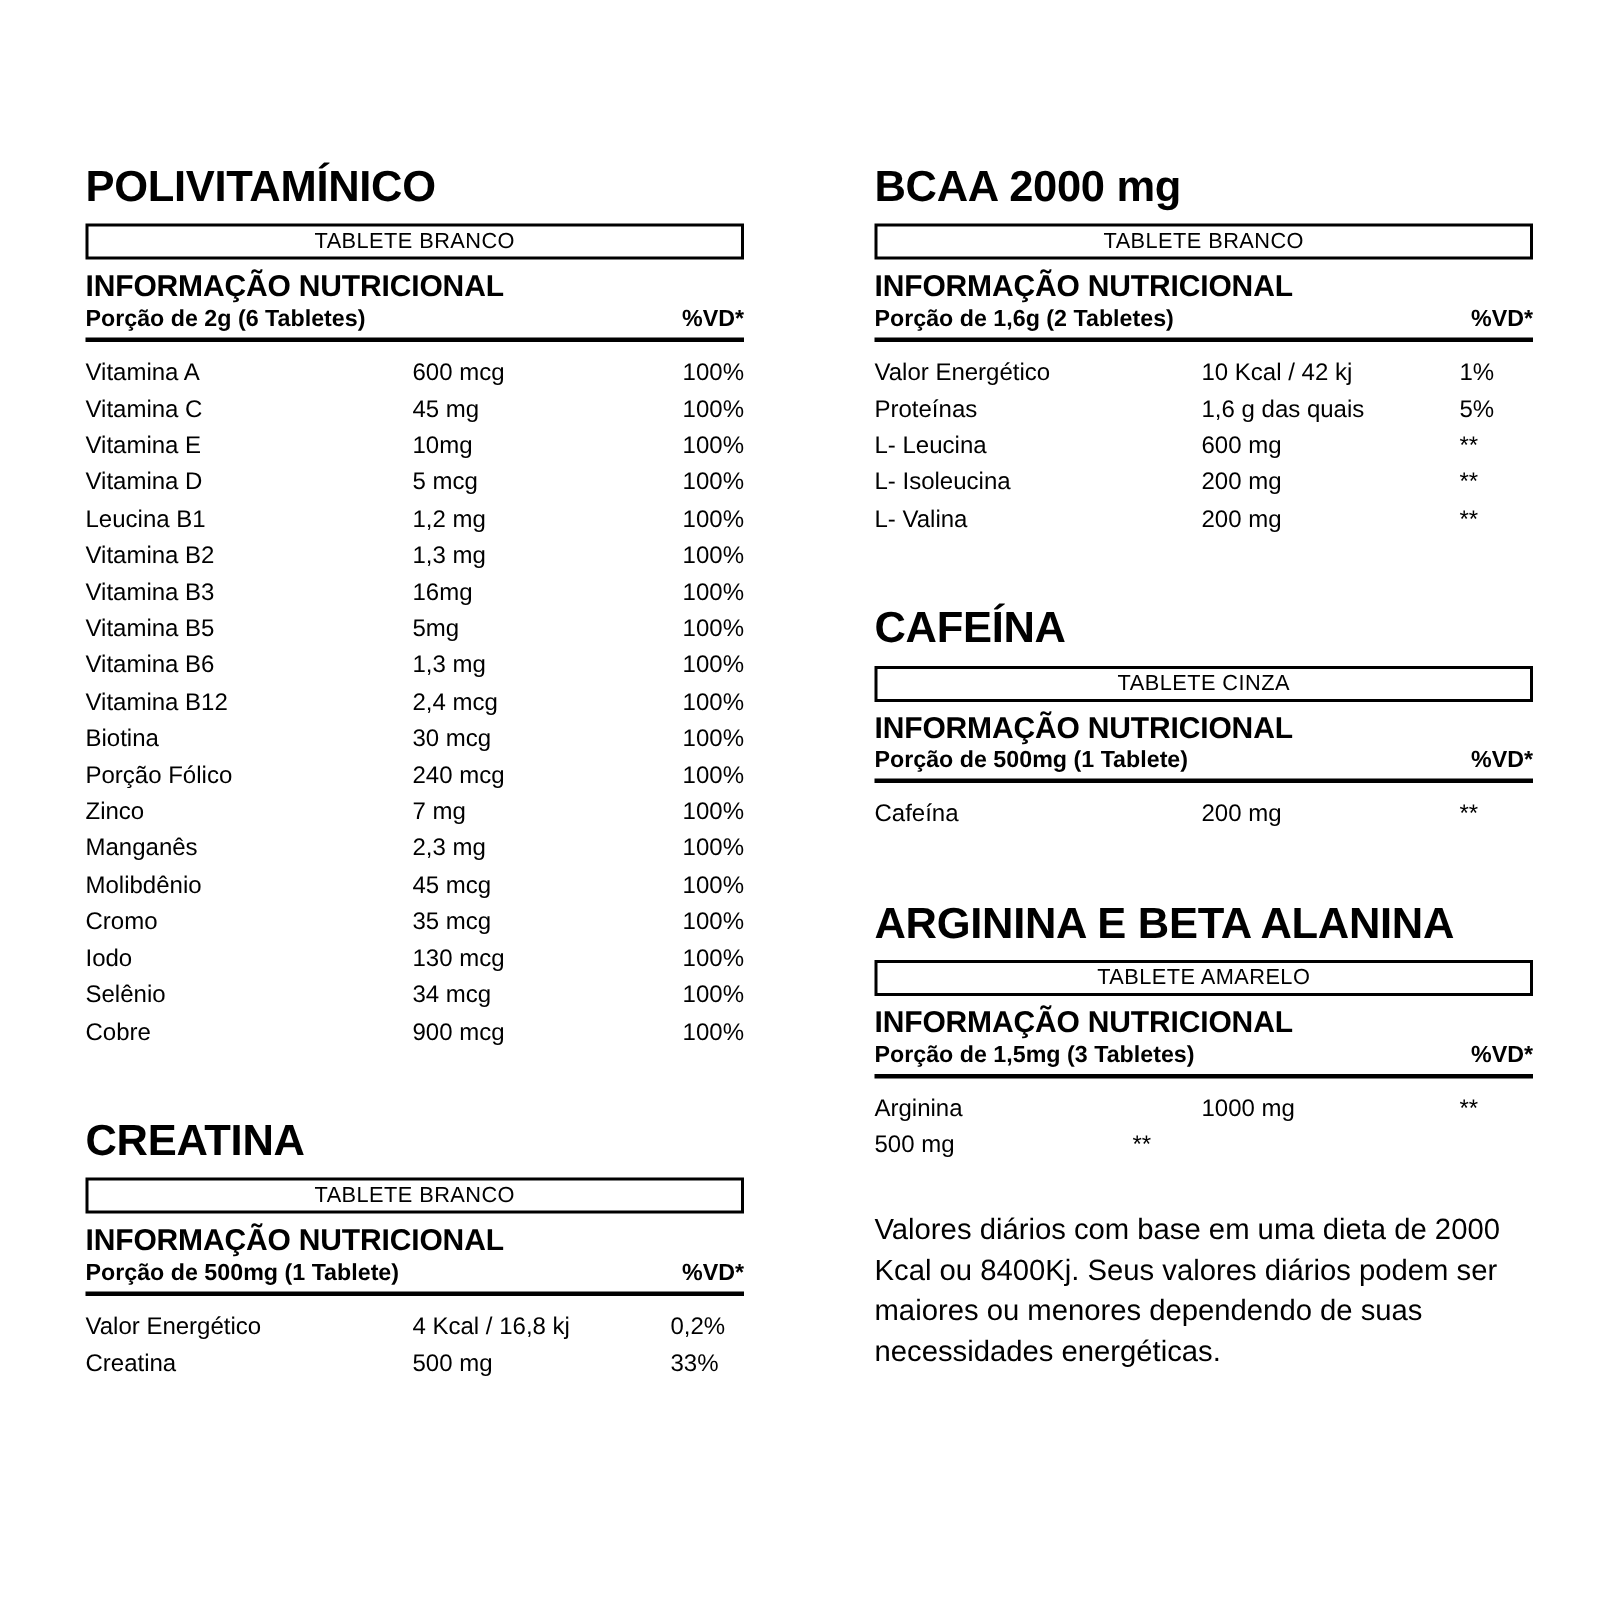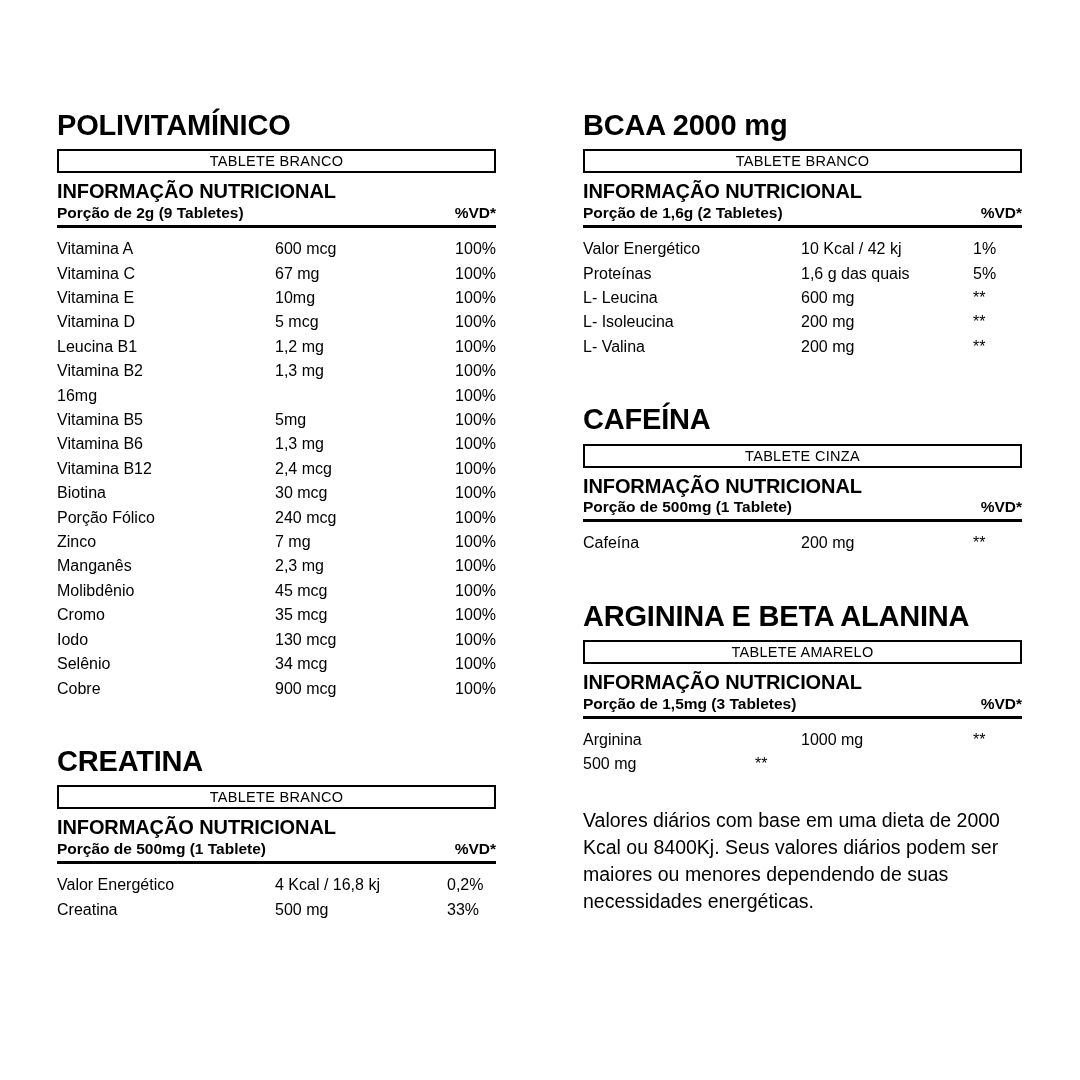--- a/index.html
+++ b/index.html
@@ -119,33 +119,33 @@
 <div class="sheet">
   <div class="columns">
 
     <div class="col">
 
       <section class="panel">
         <h1 class="panel-title">POLIVITAMÍNICO</h1>
         <div class="tablet-box">TABLETE BRANCO</div>
         <div class="info-heading">INFORMAÇÃO NUTRICIONAL</div>
         <div class="portion-row">
-          <span>Porção de 2g (9 Tabletes)</span>
+          <span>Porção de 2g (6 Tabletes)</span>
           <span class="portion-vd">%VD*</span>
         </div>
         <hr class="rule">
         <div class="rows vd-right">
             <div class="row">
               <span class="c-name">Vitamina A</span>
               <span class="c-value">600 mcg</span>
               <span class="c-vd">100%</span>
             </div>
             <div class="row">
               <span class="c-name">Vitamina C</span>
-              <span class="c-value">67 mg</span>
+              <span class="c-value">45 mg</span>
               <span class="c-vd">100%</span>
             </div>
             <div class="row">
               <span class="c-name">Vitamina E</span>
               <span class="c-value">10mg</span>
               <span class="c-vd">100%</span>
             </div>
             <div class="row">
               <span class="c-name">Vitamina D</span>
               <span class="c-value">5 mcg</span>
@@ -155,20 +155,21 @@
               <span class="c-name">Leucina B1</span>
               <span class="c-value">1,2 mg</span>
               <span class="c-vd">100%</span>
             </div>
             <div class="row">
               <span class="c-name">Vitamina B2</span>
               <span class="c-value">1,3 mg</span>
               <span class="c-vd">100%</span>
             </div>
             <div class="row">
+              <span class="c-name">Vitamina B3</span>
               <span class="c-value">16mg</span>
               <span class="c-vd">100%</span>
             </div>
             <div class="row">
               <span class="c-name">Vitamina B5</span>
               <span class="c-value">5mg</span>
               <span class="c-vd">100%</span>
             </div>
             <div class="row">
               <span class="c-name">Vitamina B6</span>

